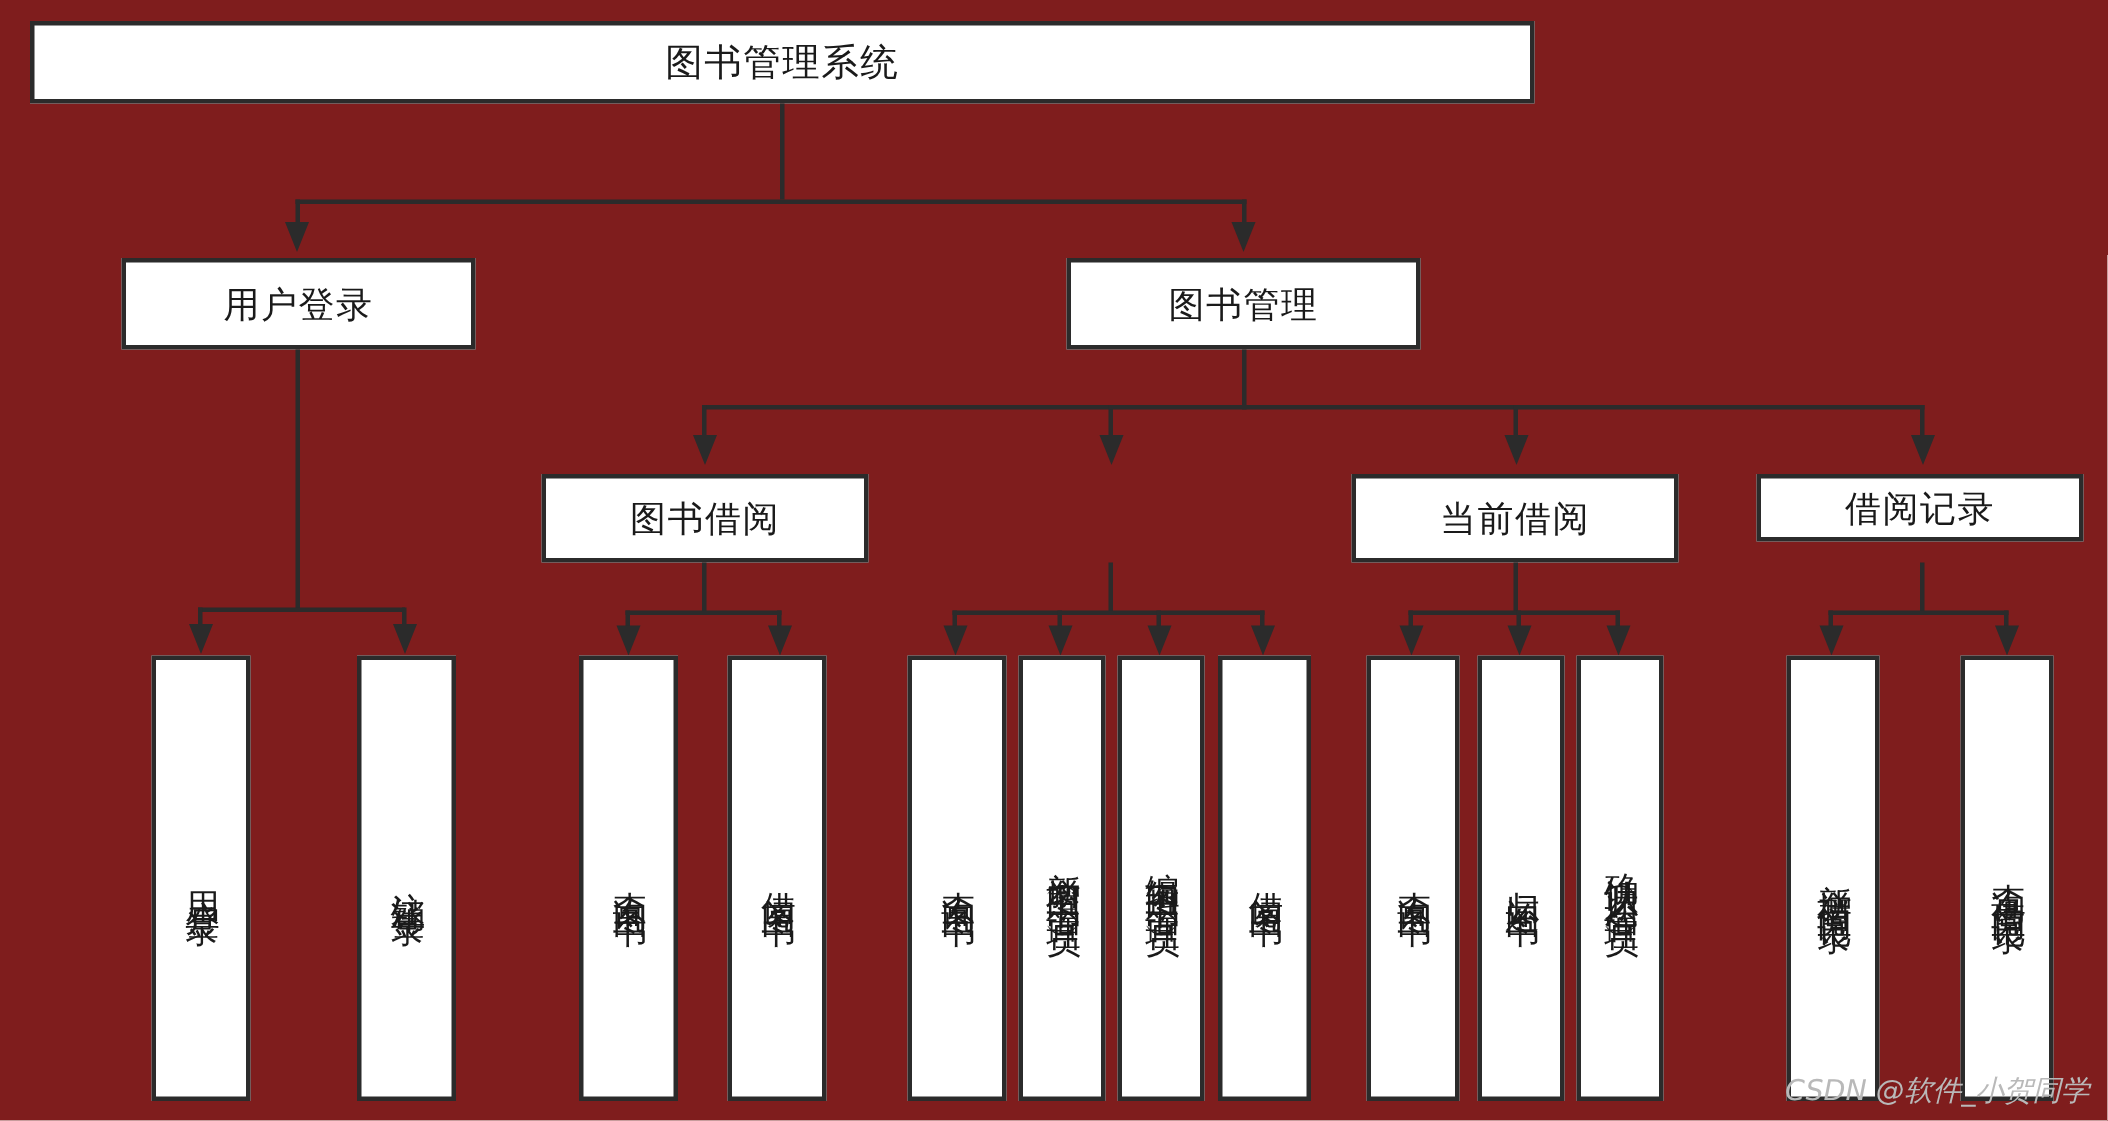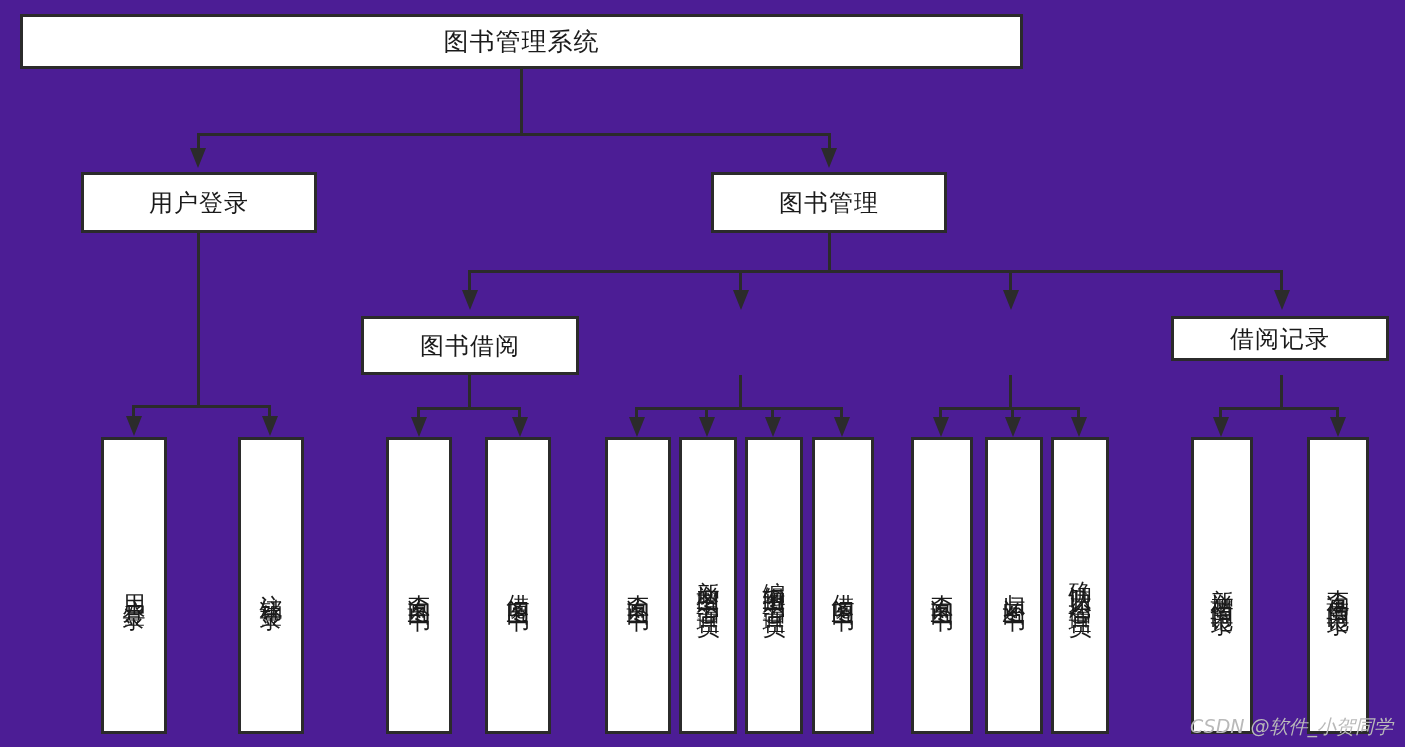--- a/index.html
+++ b/index.html
@@ -8,21 +8,21 @@
     padding: 0;
     background: #ffffff;
   }
   body {
     font-family: "DejaVu Sans", "Liberation Sans", sans-serif;
   }
   #canvas {
     position: relative;
     width: 1405px;
     height: 747px;
-    background: #4c1d95;
+    background: #7f1d1d;
     overflow: hidden;
   }
 
   
   .node {
     position: absolute;
     box-sizing: border-box;
     background: #ffffff;
     border: 3px solid #2b2b2b;
     display: flex;
@@ -130,20 +130,23 @@
   <div class="conn v" style="left:739px; top:270px; height:22px;"></div>
   <div class="arrow" style="left:733px; top:290px;"></div>
   <div class="conn v" style="left:1009px; top:270px; height:22px;"></div>
   <div class="arrow" style="left:1003px; top:290px;"></div>
   <div class="conn v" style="left:1280px; top:270px; height:22px;"></div>
   <div class="arrow" style="left:1274px; top:290px;"></div>
 
   <div class="node level3 h-text" style="left:361px; top:316px; width:218px; height:59px;">
     <span class="node-label">图书借阅</span>
   </div>
+  <div class="node level3 h-text" style="left:901px; top:316px; width:218px; height:59px;">
+    <span class="node-label">当前借阅</span>
+  </div>
   <div class="node level3 h-text" style="left:1171px; top:316px; width:218px; height:45px;">
     <span class="node-label">借阅记录</span>
   </div>
 
   <div class="conn v" style="left:468px; top:375px; height:35px;"></div>
   <div class="conn h" style="left:417px; top:407px; width:104px;"></div>
   <div class="conn v" style="left:417px; top:407px; height:12px;"></div>
   <div class="arrow" style="left:411px; top:417px;"></div>
   <div class="conn v" style="left:518px; top:407px; height:12px;"></div>
   <div class="arrow" style="left:512px; top:417px;"></div>

